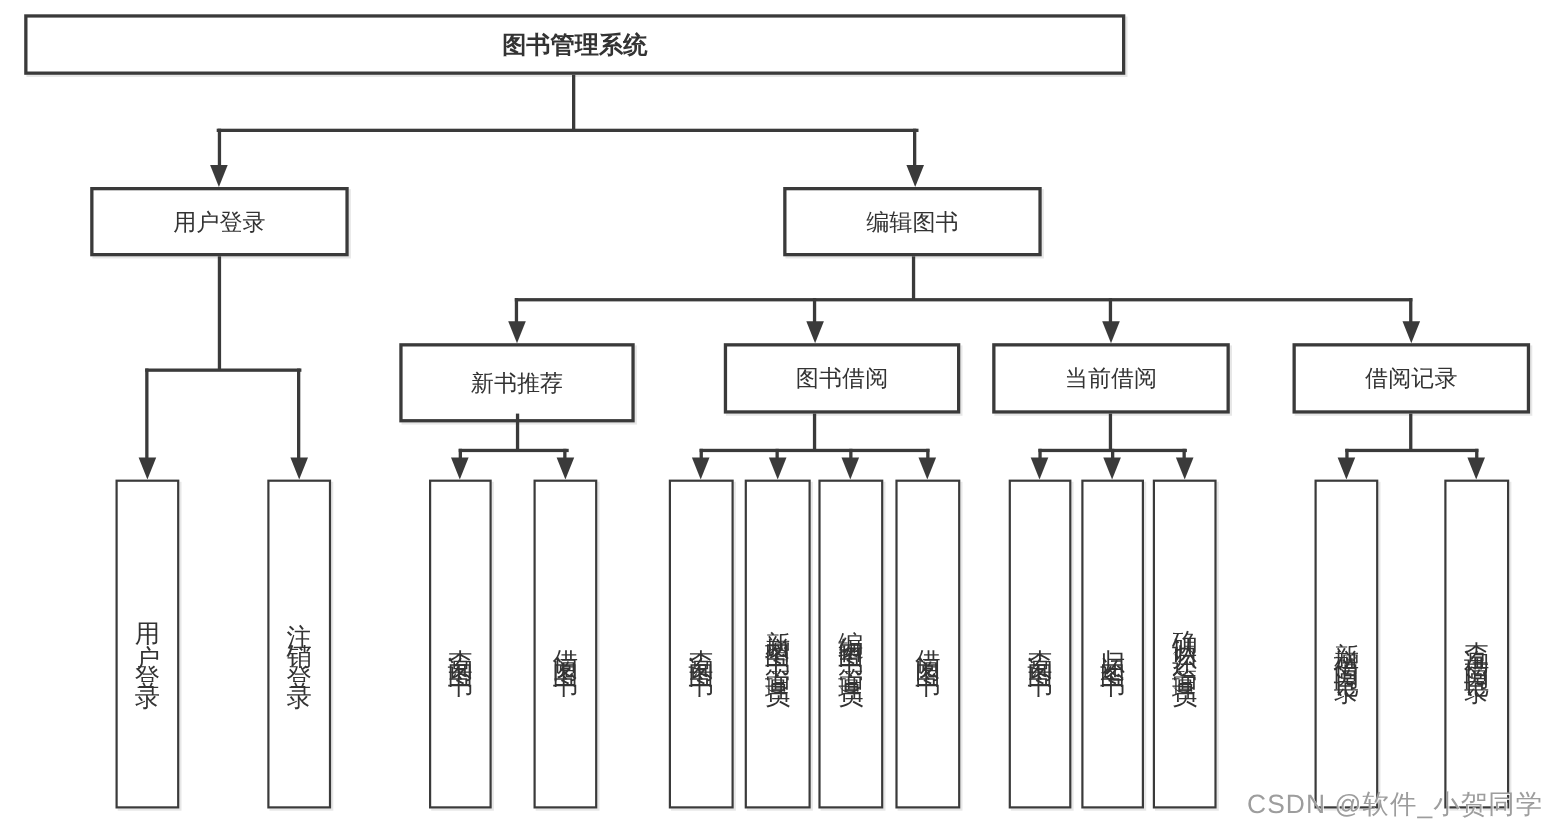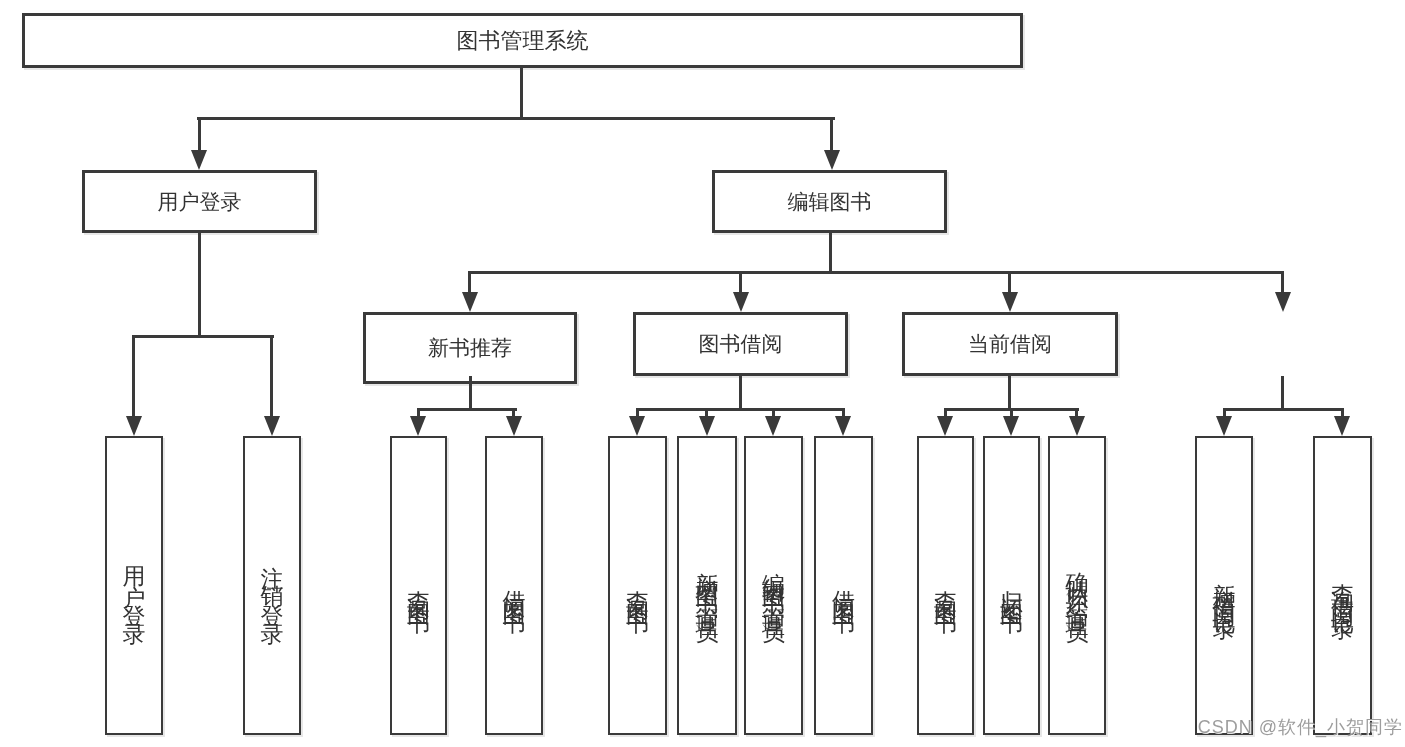--- a/index.html
+++ b/index.html
@@ -5,36 +5,36 @@
   html,body{margin:0;padding:0;background:#ffffff;}
   #canvas{
     position:relative;width:1405px;height:747px;background:#ffffff;overflow:hidden;
     font-family:"Liberation Sans","DejaVu Sans",sans-serif;color:#333333;
   }
   .box{
     position:absolute;box-sizing:border-box;background:#ffffff;
     border:3px solid #3a3a3a;display:flex;align-items:center;justify-content:center;
     font-size:21px;color:#333333;box-shadow:2px 2px 0 rgba(160,160,160,0.25);
   }
-  .root-box{font-size:22px;}
+  .root-box{font-size:22px;font-weight:bold;}
   .leaf{border-width:2.5px;}
   .vtext{
     writing-mode:vertical-rl;text-orientation:mixed;
     font-size:23px;line-height:1;letter-spacing:7px;white-space:nowrap;
   }
   .spread{letter-spacing:19px;}
   .hline{position:absolute;height:3px;background:#3a3a3a;}
   .vline{position:absolute;width:3px;background:#3a3a3a;}
   .arrow{
     position:absolute;width:0;height:0;
     border-left:8px solid transparent;border-right:8px solid transparent;
     border-top:20px solid #3a3a3a;
   }
   .watermark{
-    position:absolute;right:2px;top:715px;font-size:18px;letter-spacing:1px;
+    position:absolute;right:2px;top:715px;font-size:24px;letter-spacing:1px;
     color:#9d9d9d;text-shadow:1px 1px 0 rgba(255,255,255,0.85);
   }
 </style>
 </head>
 <body>
 
 <div id="canvas">
 
   <div class="box root-box" style="left:22px;top:13px;width:1001px;height:55px;">
     <span>图书管理系统</span>
@@ -68,25 +68,28 @@
   <div class="vline" style="left:1008px;top:271px;height:24px;"></div>
   <div class="vline" style="left:1281px;top:271px;height:24px;"></div>
   <div class="arrow" style="left:462px;top:292px;"></div>
   <div class="arrow" style="left:733px;top:292px;"></div>
   <div class="arrow" style="left:1002px;top:292px;"></div>
   <div class="arrow" style="left:1275px;top:292px;"></div>
 
   <div class="box" style="left:363px;top:312px;width:214px;height:72px;">
     <span>新书推荐</span>
   </div>
-  <div class="box" style="left:633px;top:312px;width:215px;height:64px;">
+  <div class="box" style="left:658px;top:312px;width:215px;height:64px;">
     <span>图书借阅</span>
   </div>
   <div class="box" style="left:902px;top:312px;width:216px;height:64px;">
     <span>当前借阅</span>
+  </div>
+  <div class="box" style="left:1175px;top:312px;width:216px;height:64px;">
+    <span>借阅记录</span>
   </div>
 
   <div class="vline" style="left:469px;top:376px;height:33px;"></div>
   <div class="hline" style="left:417px;top:408px;width:100px;"></div>
   <div class="vline" style="left:417px;top:408px;height:10px;"></div>
   <div class="vline" style="left:512px;top:408px;height:10px;"></div>
   <div class="arrow" style="left:410px;top:416px;"></div>
   <div class="arrow" style="left:506px;top:416px;"></div>
 
   <div class="vline" style="left:739px;top:376px;height:33px;"></div>

